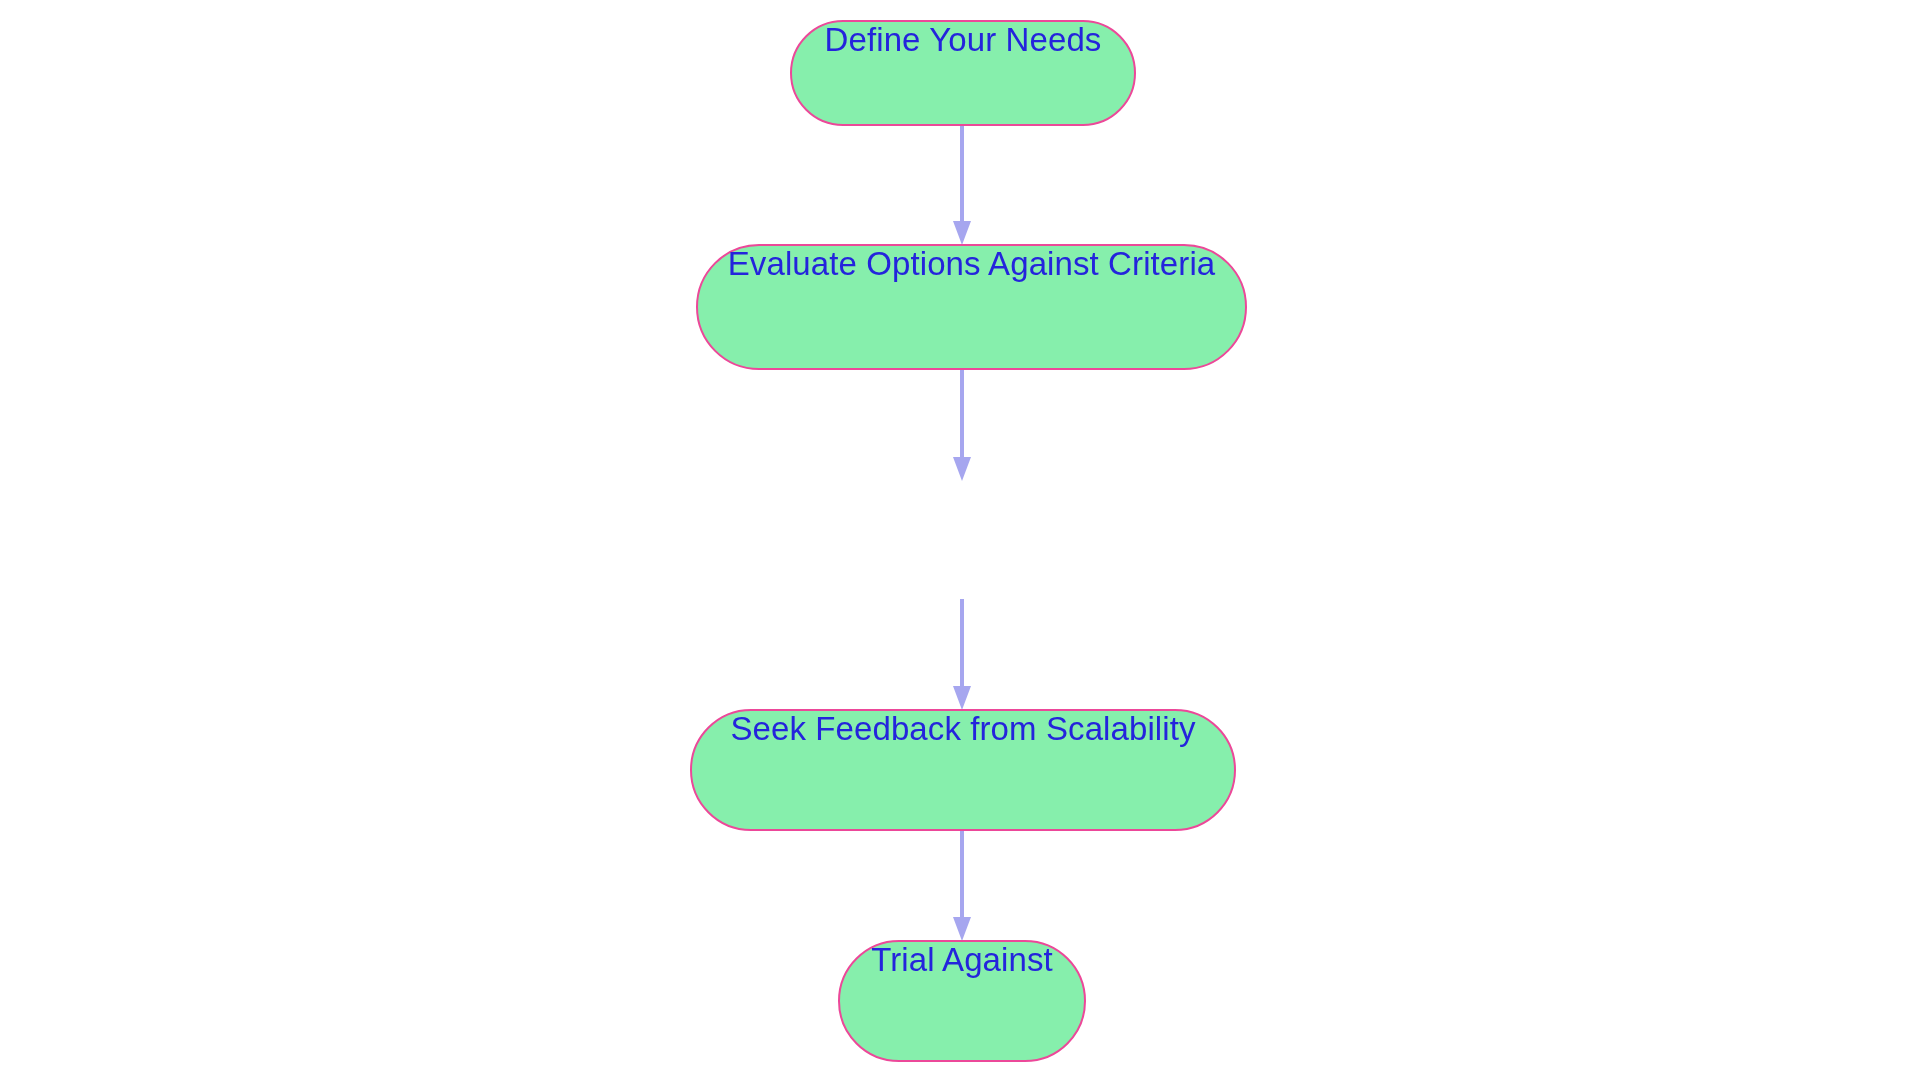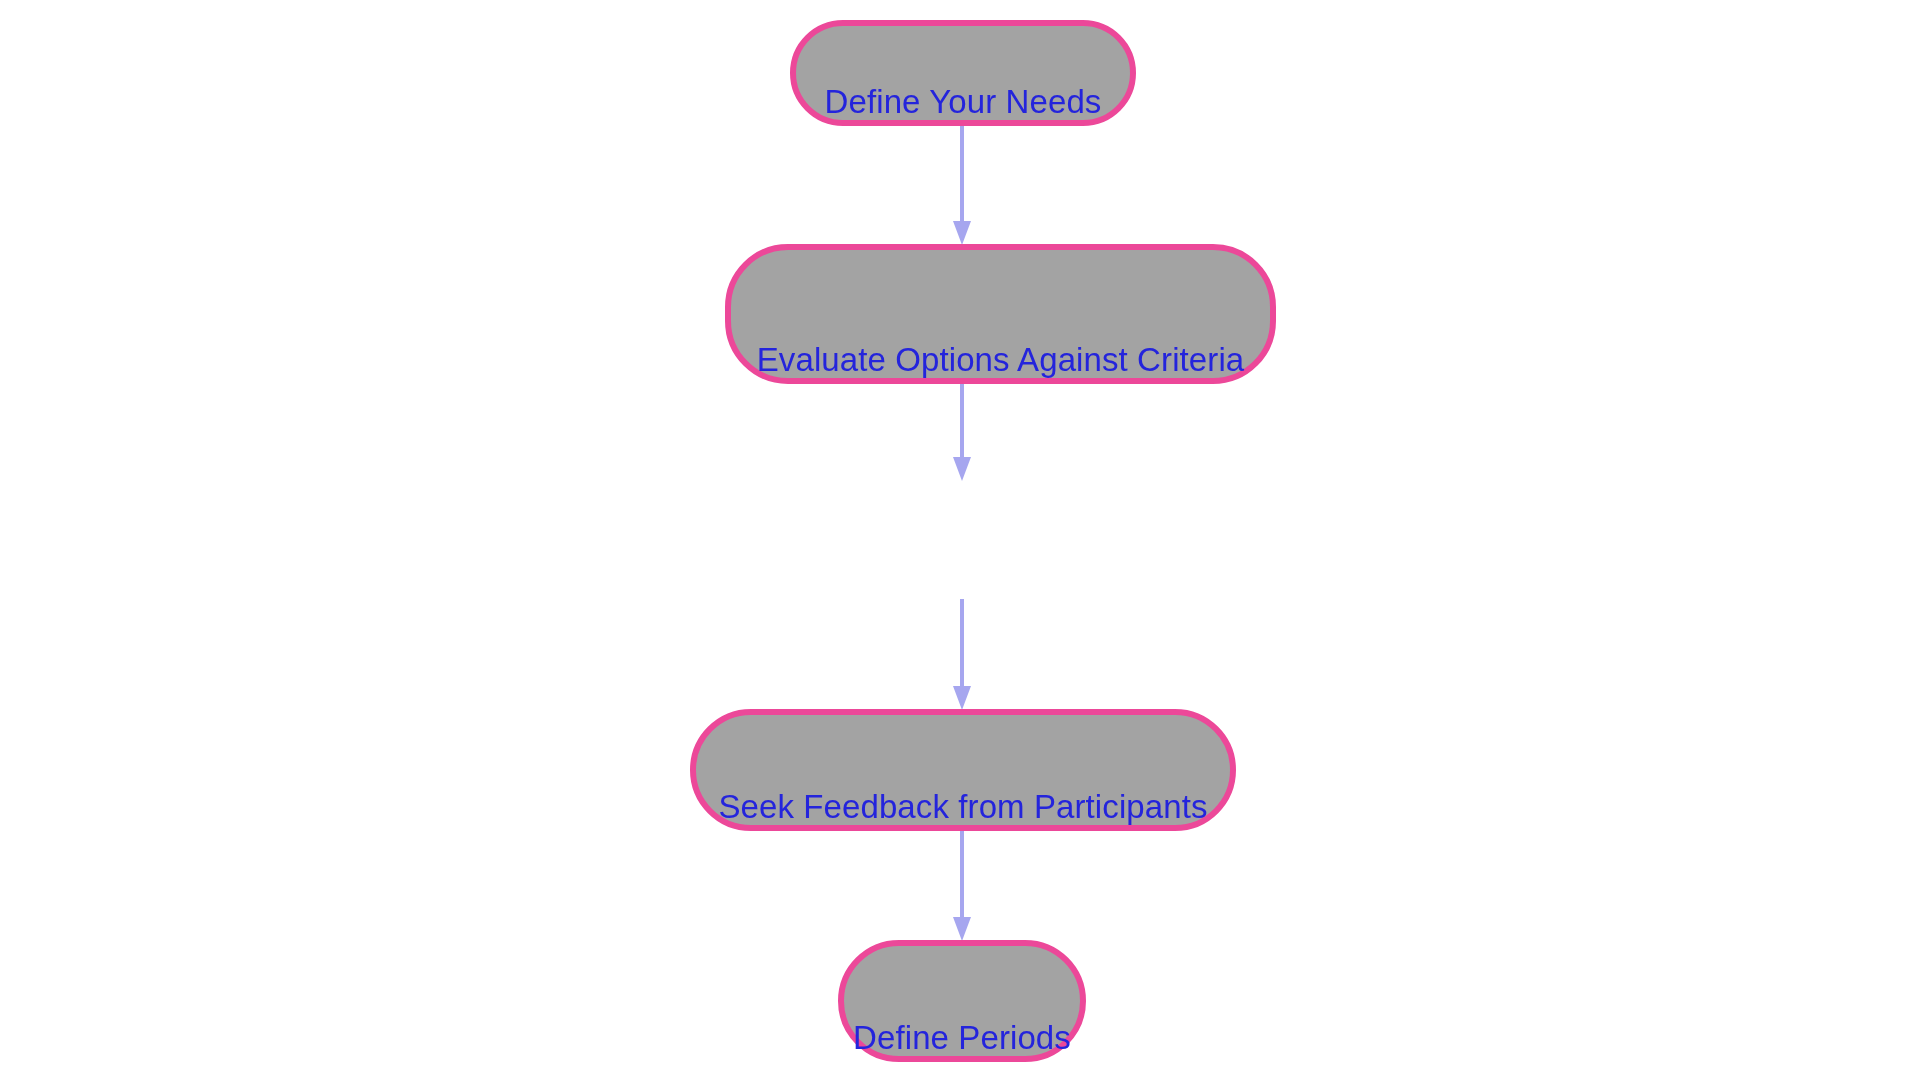--- a/index.html
+++ b/index.html
@@ -19,42 +19,42 @@
     position: relative;
     width: 1920px;
     height: 1083px;
     background: #ffffff;
   }
 
   .flow-node {
     position: absolute;
     box-sizing: border-box;
     display: flex;
-    align-items: flex-end;
+    align-items: flex-start;
     justify-content: center;
-    background: #a3a3a3;
-    border: 6px solid #ec4899;
+    background: #86efac;
+    border: 2px solid #ec4899;
     border-radius: 62px;
     z-index: 2;
   }
 
   .flow-node-label {
     color: #2424dc;
     font-size: 33px;
     font-weight: 400;
     line-height: 1.1;
     letter-spacing: 0.1px;
     white-space: nowrap;
     text-align: center;
     font-family: "Liberation Sans", "DejaVu Sans", sans-serif;
   }
 
   
   #node-0 { left: 790px;  top: 20px;   width: 346px; height: 106px; border-radius: 53px; }
-  #node-1 { left: 725px;  top: 244px;  width: 551px; height: 140px; border-radius: 63px; }
+  #node-1 { left: 696px;  top: 244px;  width: 551px; height: 126px; border-radius: 63px; }
   #node-2 { left: 779px;  top: 480px;  width: 362px; height: 119px; border-radius: 60px; }
   #node-3 { left: 690px;  top: 709px;  width: 546px; height: 122px; border-radius: 61px; }
   #node-4 { left: 838px;  top: 940px;  width: 248px; height: 122px; border-radius: 61px; }
 
   
   .flow-connector {
     position: absolute;
     z-index: 1;
     overflow: visible;
   }
@@ -95,25 +95,25 @@
     <polygon class="connector-head" points="11,87 29,87 20,111"></polygon>
   </svg>
 
 
   <svg class="flow-connector" id="connector-2" viewBox="0 0 40 111" width="40" height="111">
     <line class="connector-line" x1="20" y1="0" x2="20" y2="89"></line>
     <polygon class="connector-head" points="11,87 29,87 20,111"></polygon>
   </svg>
 
   <div class="flow-node" id="node-3">
-    <span class="flow-node-label">Seek Feedback from Participants</span>
+    <span class="flow-node-label">Seek Feedback from Scalability</span>
   </div>
 
   <svg class="flow-connector" id="connector-3" viewBox="0 0 40 110" width="40" height="110">
     <line class="connector-line" x1="20" y1="0" x2="20" y2="88"></line>
     <polygon class="connector-head" points="11,86 29,86 20,110"></polygon>
   </svg>
 
   <div class="flow-node" id="node-4">
-    <span class="flow-node-label">Define Periods</span>
+    <span class="flow-node-label">Trial Against</span>
   </div>
 
 </div>
 
 </body></html>

